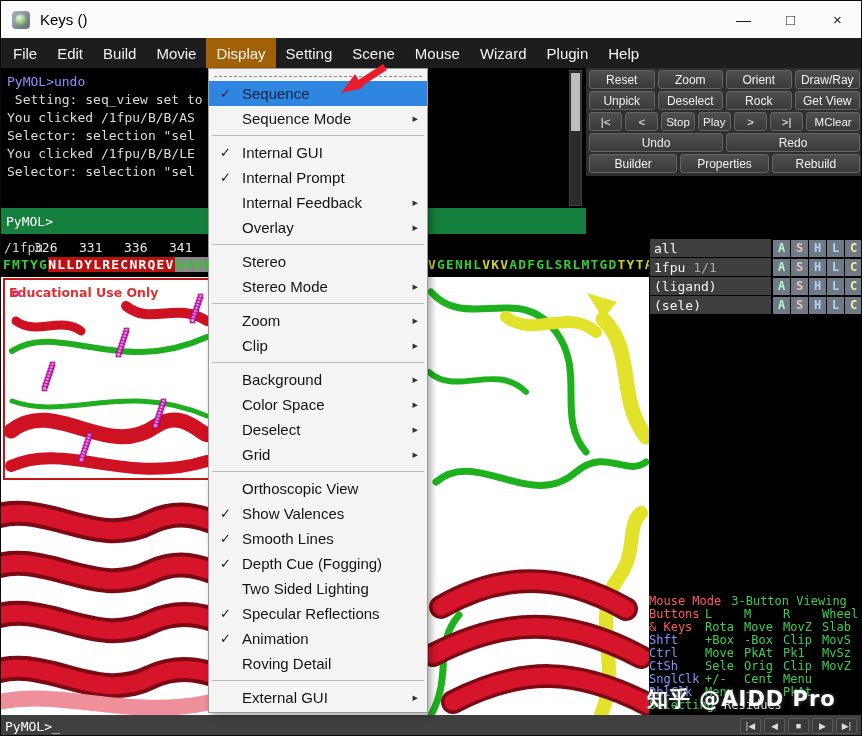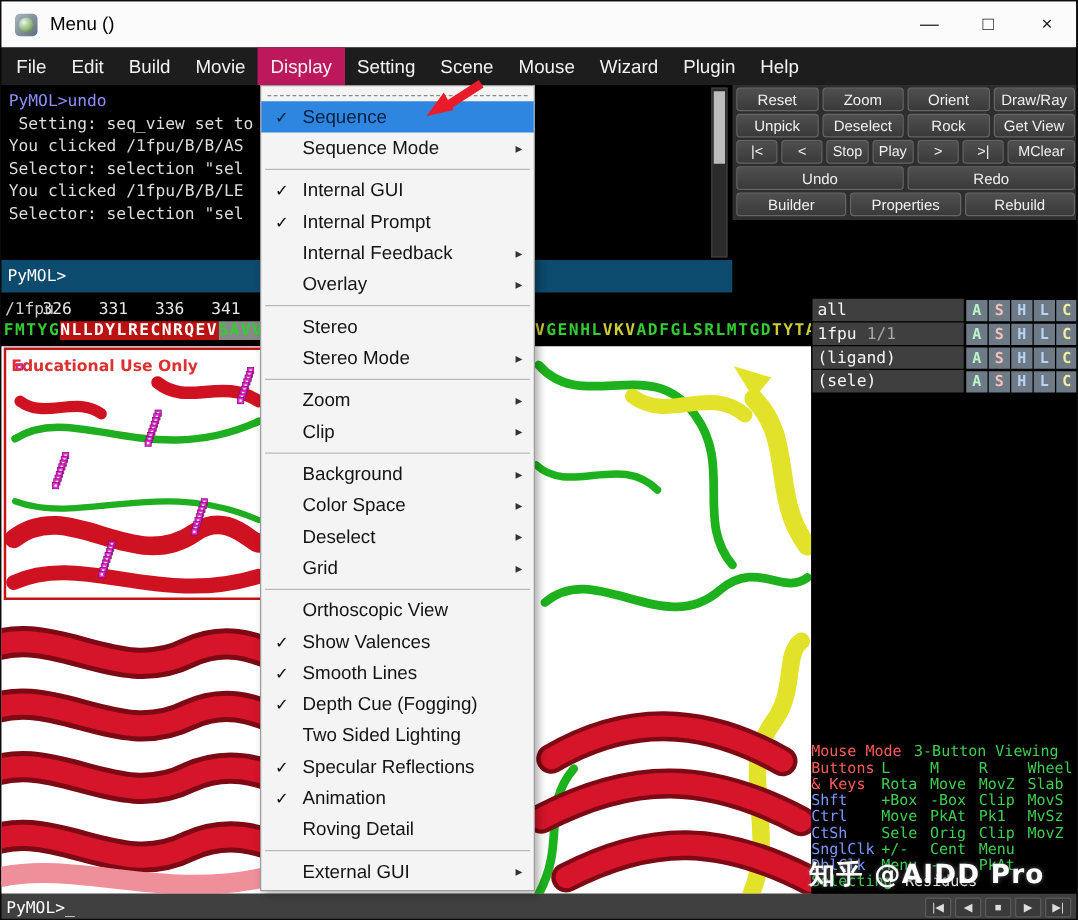--- a/index.html
+++ b/index.html
@@ -12,28 +12,28 @@
   .app-icon{width:18px;height:18px;margin-left:11px;border-radius:4px;background:linear-gradient(135deg,#aab6c4,#5d6b7c);position:relative}
   .app-icon::after{content:"";position:absolute;inset:3px;border-radius:50%;
      background:radial-gradient(circle at 35% 32%,#eef6e8,#8cb47a 55%,#49632f)}
   .title-text{margin-left:10px;font-size:15px;color:#000}
   .win-controls{margin-left:auto;display:flex;height:100%}
   .win-btn{width:47px;height:100%;display:flex;align-items:center;justify-content:center;font-size:15px;color:#1a1a1a}
 
   
   .menubar{position:absolute;left:0;top:37px;width:100%;height:30px;background:#1d1d1d;display:flex;padding-left:2px}
   .mb-item{color:#f2f2f2;font-size:15px;padding:0 10px;display:flex;align-items:center}
-  .mb-item.active{background:#be185d}
+  .mb-item.active{background:#a16207}
 
   
   .console{position:absolute;left:0;top:67px;width:585px;height:140px;background:#000;padding:5px 16px 0 6px;
            font-family:"DejaVu Sans Mono",monospace;font-size:13px;line-height:18px;white-space:pre;overflow:hidden}
   .console-scrollbar{position:absolute;left:568px;top:69px;width:13px;height:136px;background:#2b2b2b;border:1px solid #414141}
   .console-thumb{position:absolute;left:1px;top:2px;width:9px;height:58px;background:#bdbdbd}
-  .prompt-bar{position:absolute;left:0;top:207px;width:585px;height:26px;background:#0c4a6e;color:#fff;
+  .prompt-bar{position:absolute;left:0;top:207px;width:585px;height:26px;background:#15803d;color:#fff;
               font-family:"DejaVu Sans Mono",monospace;font-size:13px;display:flex;align-items:center;padding-left:5px}
 
   
   .gui-panel{position:absolute;left:585px;top:67px;width:277px;height:169px;background:#000}
   .gui-rows{background:#2e2e2e;padding:2px 3px 1px 3px}
   .gui-row{display:flex;gap:3px;margin-bottom:2px;height:19px}
   .gui-btn{flex:1;background:linear-gradient(#4f4f4f,#3a3a3a);border:1px solid #656565;border-radius:3px;
            color:#f0f0f0;font-size:12px;display:flex;align-items:center;justify-content:center;white-space:nowrap;
            font-family:"Liberation Sans","DejaVu Sans",sans-serif;cursor:default;padding:0 1px}
   .gui-row-2 .gui-btn{font-size:11.5px}
@@ -112,21 +112,21 @@
   
   .anno-arrow{position:absolute;left:332px;top:60px;width:60px;height:40px;z-index:12;pointer-events:none}
 </style>
 </head>
 <body>
 
 <div class="window">
 
   <div class="titlebar">
     <div class="app-icon"></div>
-    <div class="title-text">Menu ()</div>
+    <div class="title-text">Keys ()</div>
     <div class="win-controls">
       <div class="win-btn">—</div>
       <div class="win-btn">□</div>
       <div class="win-btn">×</div>
     </div>
   </div>
 
   <div class="menubar">
       <div class="mb-item">File</div>
       <div class="mb-item">Edit</div>

